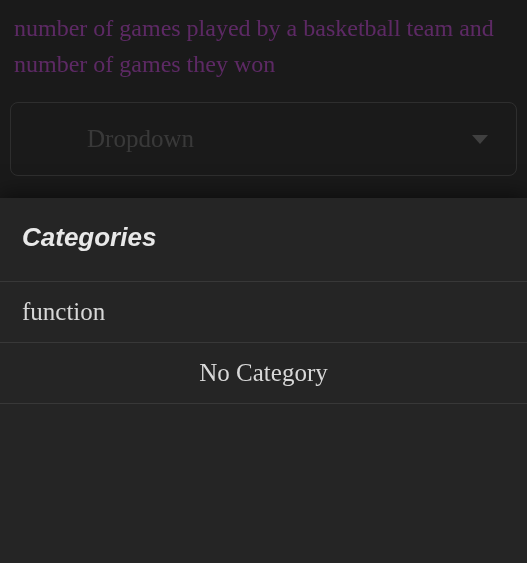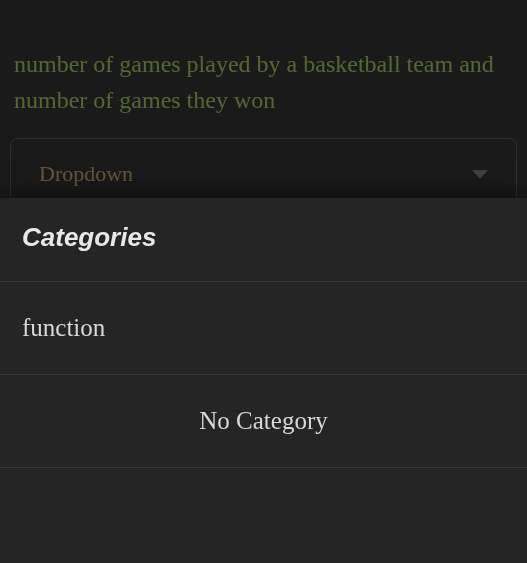--- a/index.html
+++ b/index.html
@@ -13,40 +13,40 @@
       background-color: #1a1a1a;
       font-family: Georgia, 'Times New Roman', serif;
       overflow: hidden;
       position: relative;
     }
     .background-content {
       padding: 10px;
       opacity: 0.35;
     }
     .question-text {
-      color: #bef264;
+      color: #d946ef;
       font-size: 24px;
       line-height: 1.5;
       margin-bottom: 20px;
       padding: 0 4px;
-      margin-top: 36px;
     }
     .dropdown {
       border: 1px solid #555;
       border-radius: 8px;
       padding: 22px 28px;
       display: flex;
       justify-content: space-between;
       align-items: center;
       margin-bottom: 28px;
       cursor: pointer;
     }
     .dropdown-label {
-      color: #fdba74;
-      font-size: 22px;
+      color: #737373;
+      font-size: 25px;
+      margin-left: 48px;
     }
     .dropdown-caret {
       width: 0;
       height: 0;
       border-left: 8px solid transparent;
       border-right: 8px solid transparent;
       border-top: 9px solid #888;
     }
     .modal-overlay {
       position: absolute;
@@ -65,21 +65,21 @@
       font-family: -apple-system, BlinkMacSystemFont, 'Segoe UI', Helvetica, Arial, sans-serif;
       font-size: 26px;
       font-weight: 700;
       font-style: italic;
     }
     .category-list {
       display: flex;
       flex-direction: column;
     }
     .category-item {
-      padding: 32px 22px;
+      padding: 16px 22px;
       color: #d8d8d8;
       font-size: 25px;
       border-top: 1px solid #383838;
       cursor: pointer;
     }
     .category-item:last-child {
       border-bottom: 1px solid #383838;
       text-align: center;
     }
   </style>

